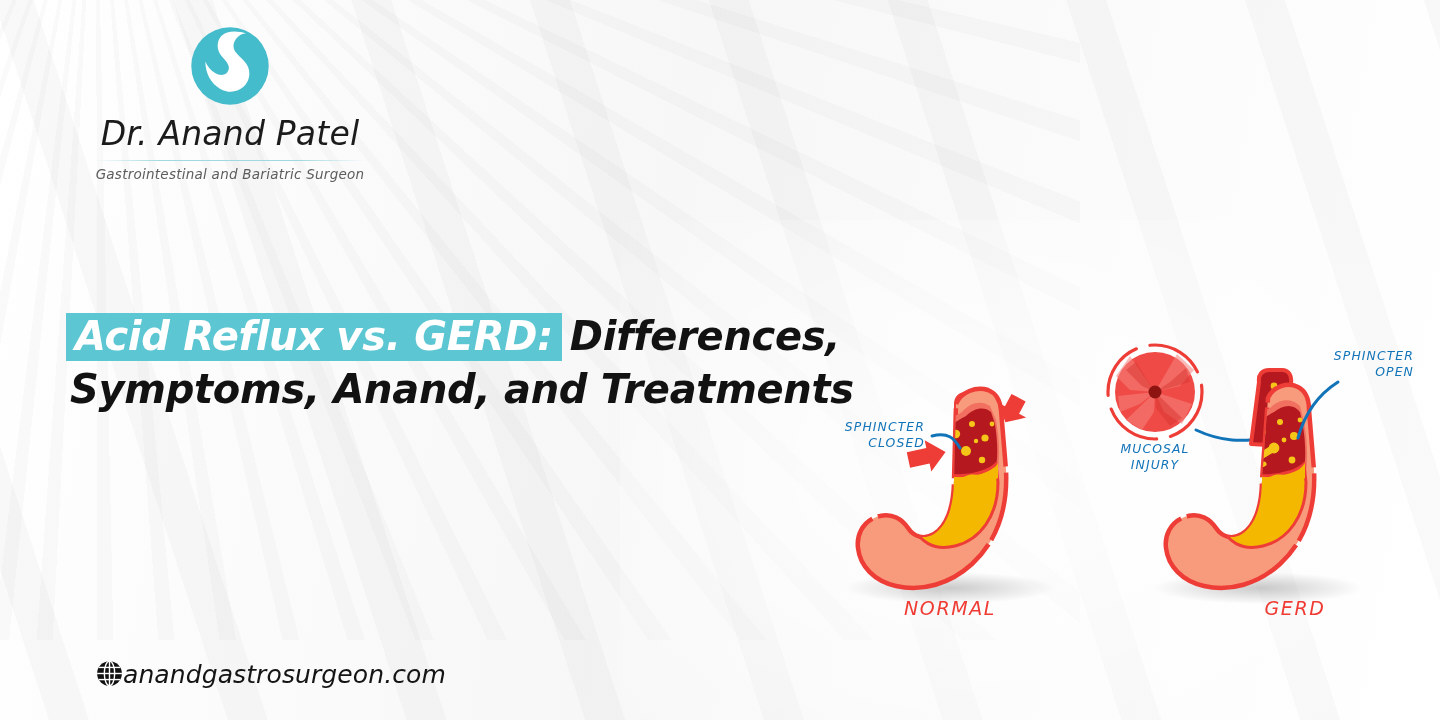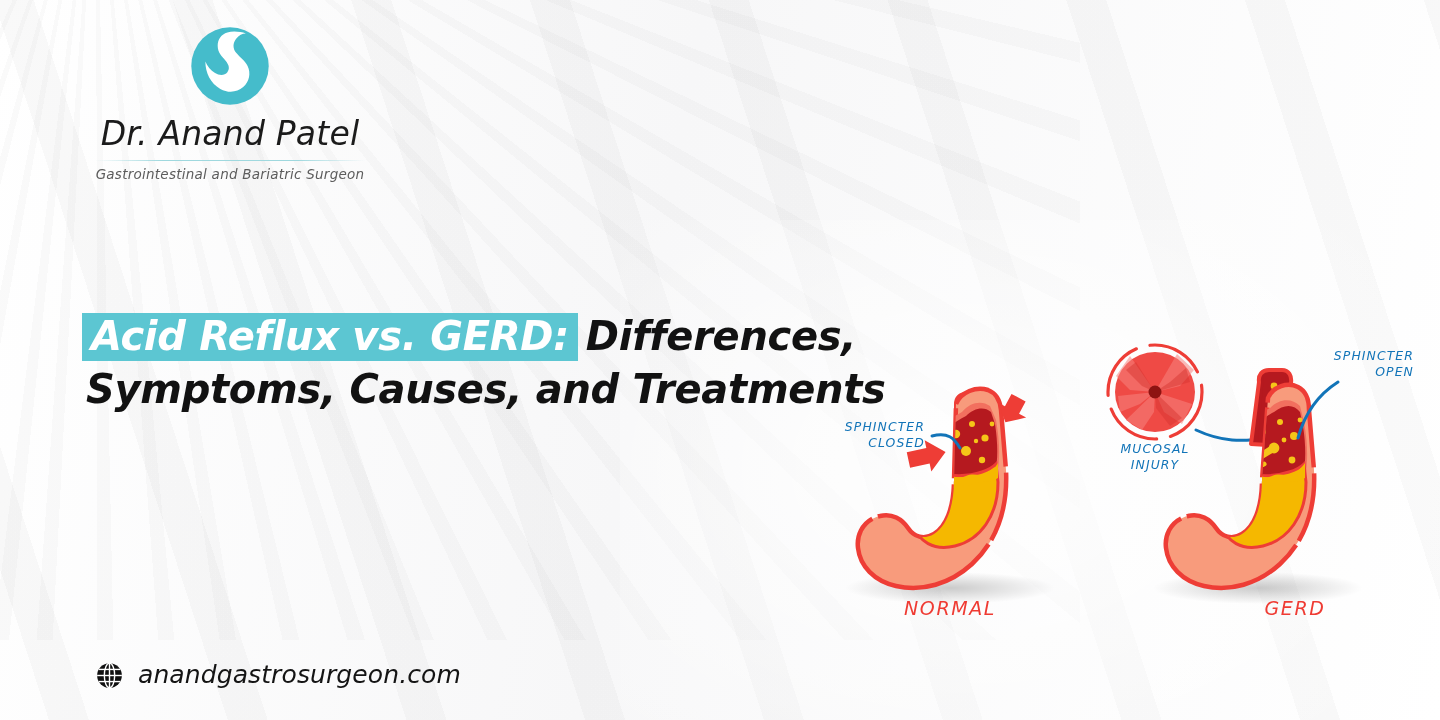--- a/index.html
+++ b/index.html
@@ -62,40 +62,40 @@
     width:270px; height:1px; margin:7px auto 5px;
     background:linear-gradient(90deg, rgba(120,200,210,0) 0%, #9fd8de 25%, #9fd8de 75%, rgba(120,200,210,0) 100%);
   }
   .logo-tag {
     font-size:13.5px; color:#5c5c5c; letter-spacing:.25px;
     font-family:"DejaVu Sans", sans-serif; white-space:nowrap;
   }
 
   
   #headline {
-    position:absolute; left:86px; top:312px; width:830px;
+    position:absolute; left:70px; top:312px; width:830px;
   }
   .hl-line {
     font-size:40px; font-weight:700; line-height:48px;
     color:#121212; letter-spacing:-0.3px;
     font-family:"DejaVu Sans", sans-serif;
     white-space:nowrap;
   }
   .hl-line.l2 { margin-top:4px; }
   .hl-mark {
     background:#5cc6d2; color:#ffffff;
     padding:3px 9px 5px 9px; margin-left:-4px;
     display:inline-block; line-height:40px;
   }
   .hl-rest { margin-left:8px; }
 
   
   #footer {
     position:absolute; left:96px; top:660px;
-    display:flex; align-items:flex-end; gap:15px;
+    display:flex; align-items:flex-start; 
   }
   .globe { width:27px; height:27px; display:block; }
   .site-url {
     font-size:25px; color:#141414; letter-spacing:.1px;
     font-family:"DejaVu Sans", sans-serif;
   }
 
   
   #illustration { position:absolute; left:830px; top:320px; width:600px; height:330px; }
   #illustration svg { display:block; }
@@ -130,21 +130,21 @@
       <path d="M70 22 C76 28 80 36 80 45 C80 55 75 63 67 68
                C73 60 75 52 72 44 C70 37 66 32 62 28 C65 25 68 23 70 22 Z" fill="#ffffff" opacity="0.0"></path>
     </svg>
     <div class="logo-name">Dr. Anand Patel</div>
     <div class="logo-rule"></div>
     <div class="logo-tag">Gastrointestinal and Bariatric Surgeon</div>
   </div>
 
   <div id="headline">
     <div class="hl-line l1"><span class="hl-mark">Acid Reflux vs. GERD:</span><span class="hl-rest">Differences,</span></div>
-    <div class="hl-line l2">Symptoms, Causes, and Treatments</div>
+    <div class="hl-line l2">Symptoms, Anand, and Treatments</div>
   </div>
 
   <div id="footer">
     <svg class="globe" viewBox="0 0 24 24">
       <circle cx="12" cy="12" r="11" fill="#111111"></circle>
       <g stroke="#ffffff" stroke-width="1.25" fill="none">
         <ellipse cx="12" cy="12" rx="4.6" ry="11"></ellipse>
         <line x1="1" y1="12" x2="23" y2="12"></line>
         <line x1="2.6" y1="6.6" x2="21.4" y2="6.6"></line>
         <line x1="2.6" y1="17.4" x2="21.4" y2="17.4"></line>

